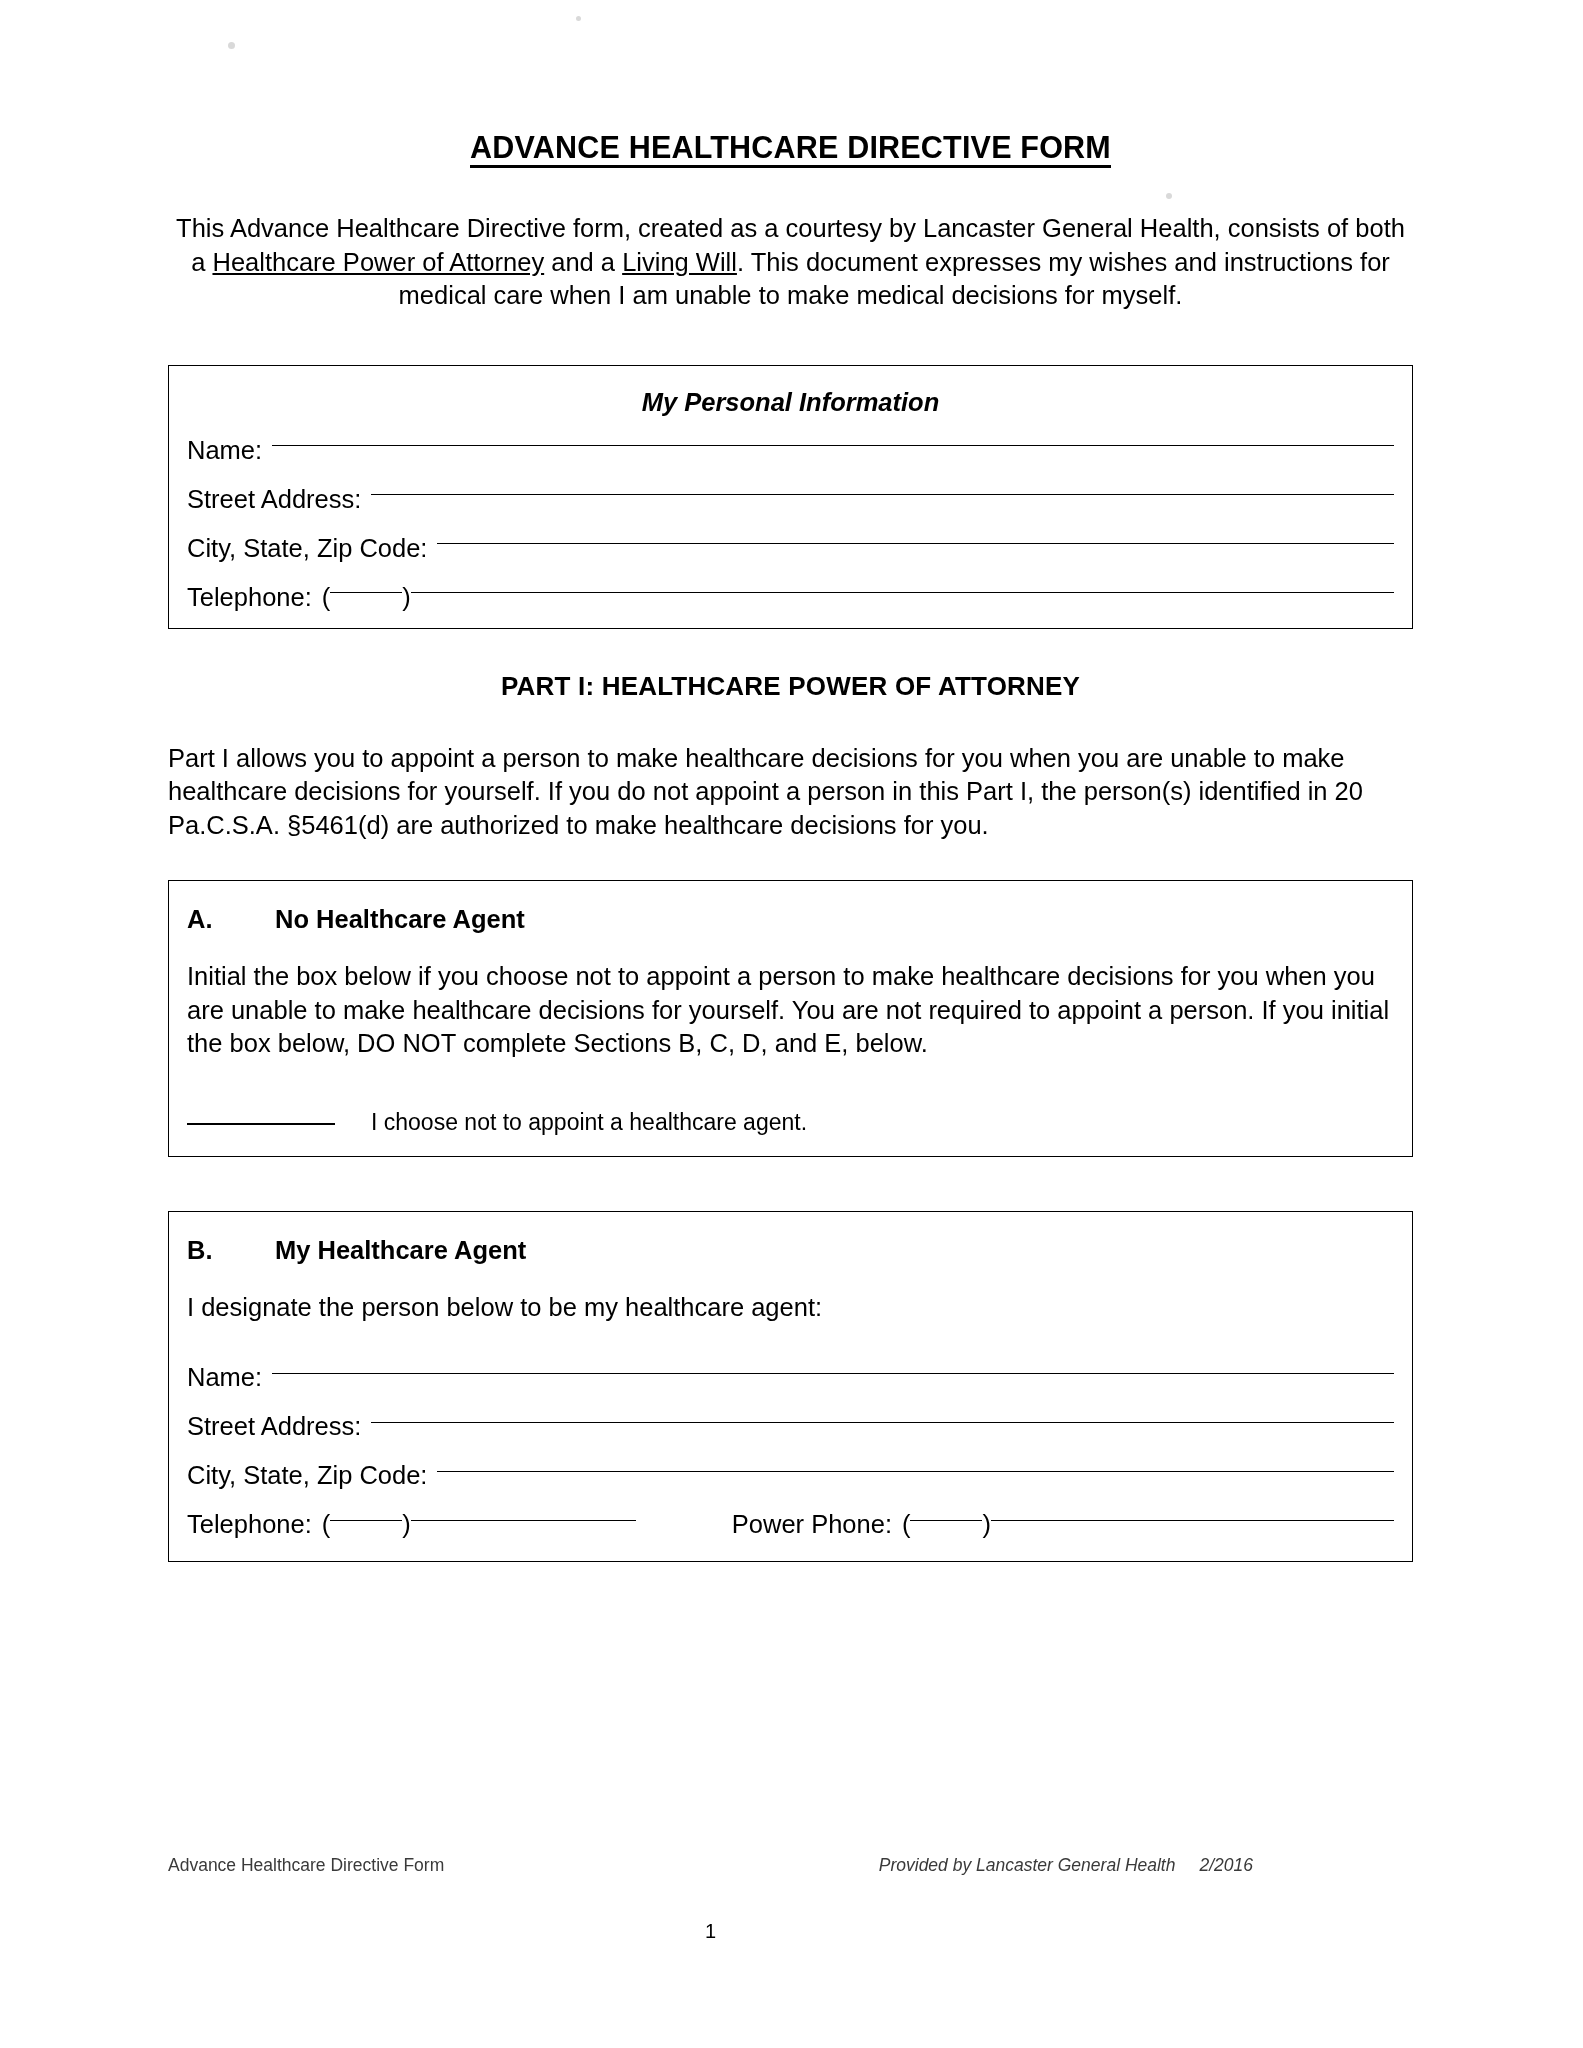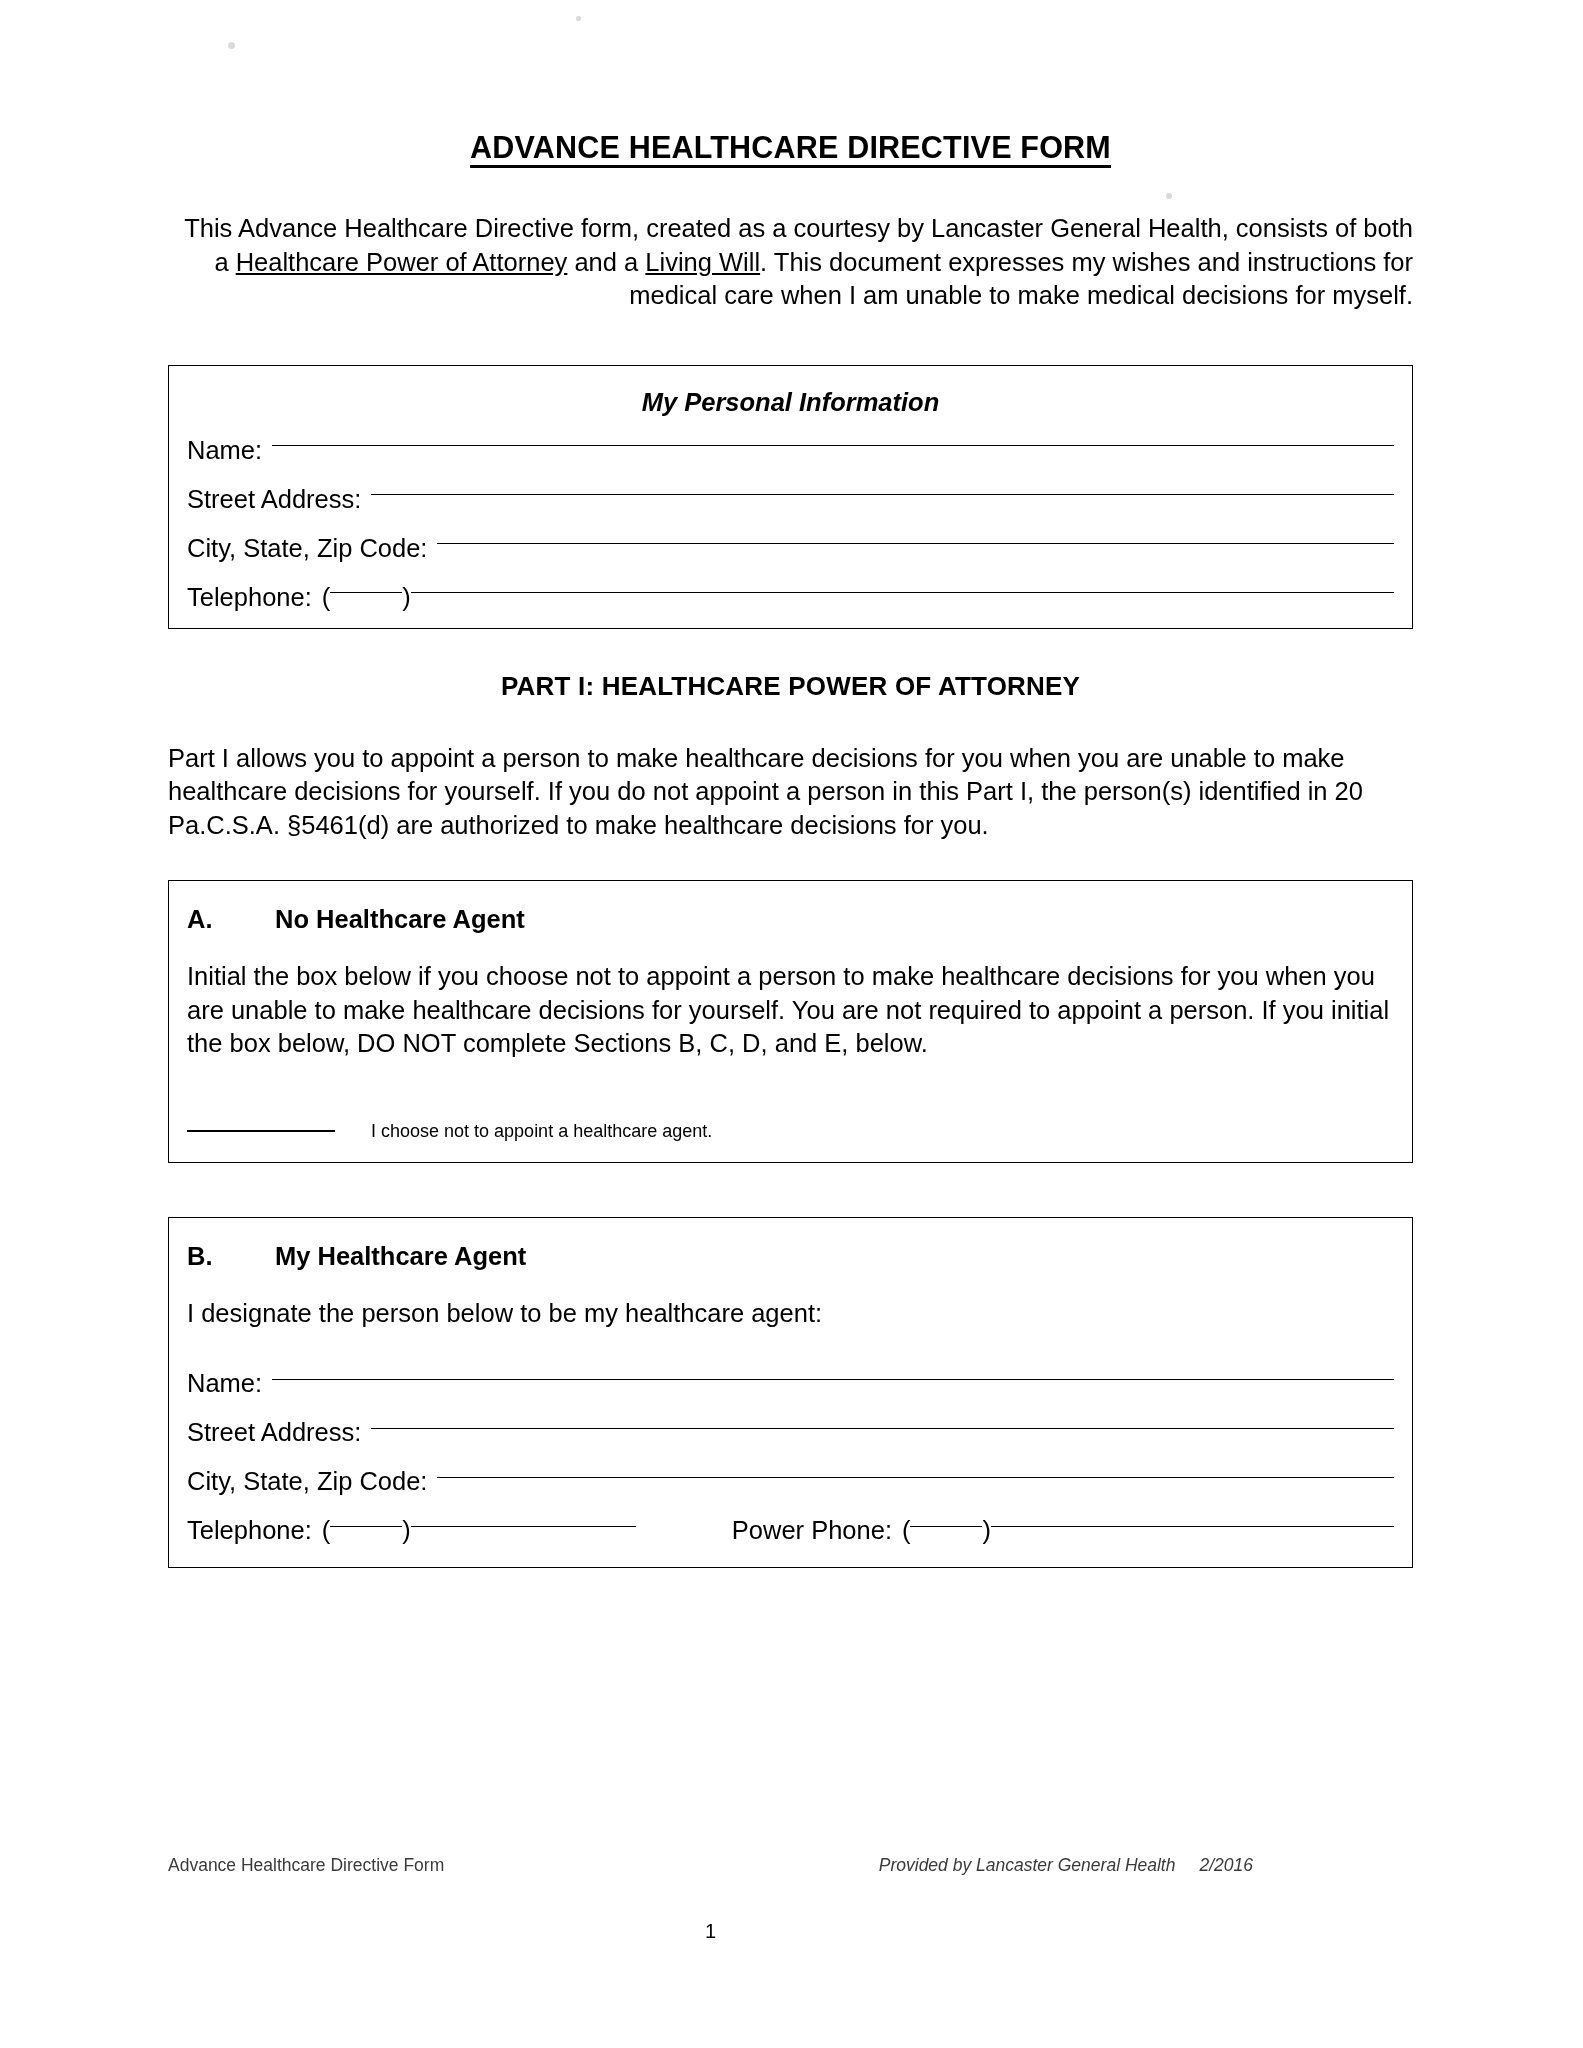--- a/index.html
+++ b/index.html
@@ -40,21 +40,21 @@
   .doc-title span {
     border-bottom: 3px solid #000;
     padding-bottom: 1px;
   }
 
   
   .intro {
     font-size: 25.5px;
     line-height: 33.5px;
     margin-top: 47px;
-    text-align: right;
+    text-align: center;
   }
   .u { text-decoration: underline; }
 
   
   .box {
     border: 1.6px solid #000;
     box-sizing: border-box;
     padding: 16px 18px 20px 18px;
   }
   .box-title {
@@ -123,22 +123,22 @@
   }
   .sec-letter { flex: 0 0 88px; }
   .sec-body {
     font-size: 25.5px;
     line-height: 33.5px;
     margin-top: 26px;
   }
   .initial-line {
     display: flex;
     align-items: baseline;
-    font-size: 18px;
-    margin-top: 60px;
+    font-size: 23px;
+    margin-top: 48px;
     margin-bottom: 6px;
   }
   .initial-blank {
     flex: 0 0 148px;
     border-bottom: 2.2px solid #000;
     height: 0;
     position: relative;
     top: -5px;
   }
   .initial-text { padding-left: 36px; }

